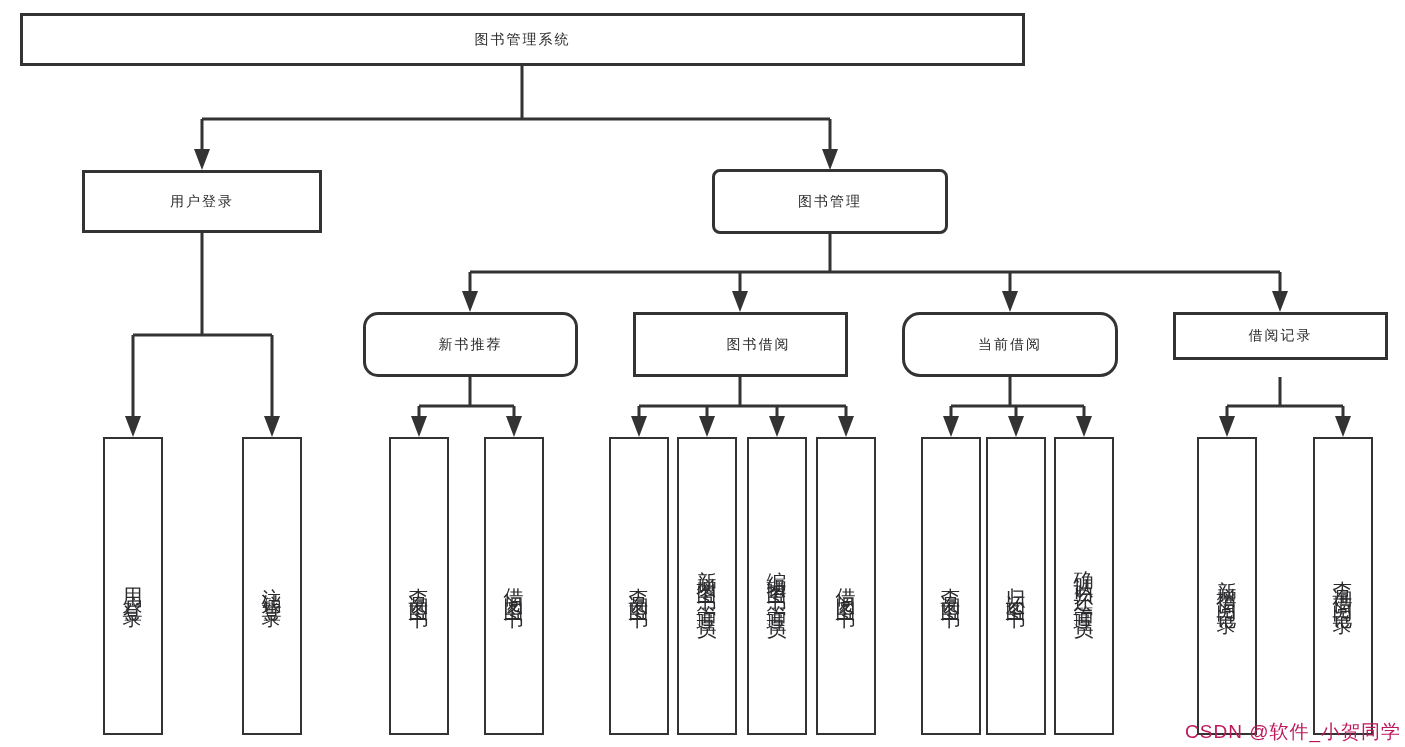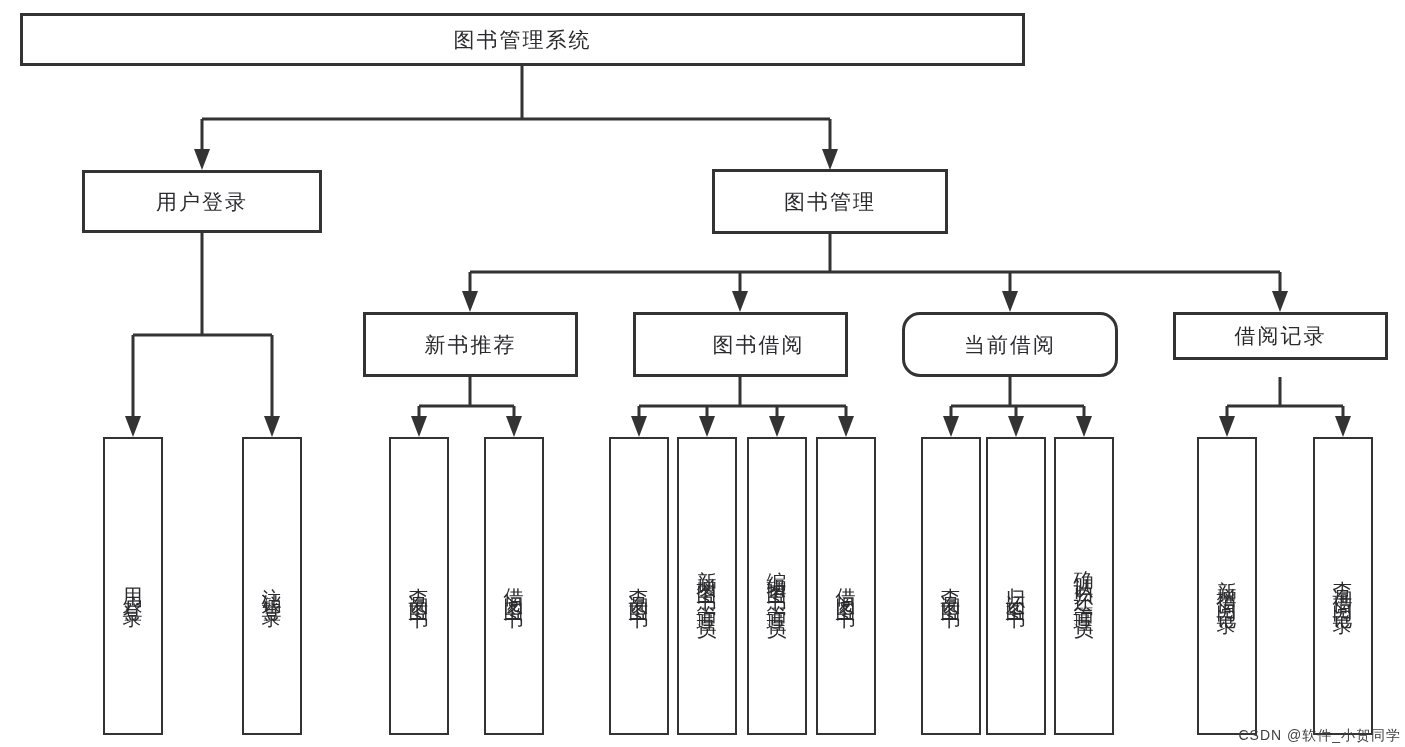--- a/index.html
+++ b/index.html
@@ -7,29 +7,29 @@
     position:relative;width:1405px;height:747px;background:#ffffff;
     font-family:"Liberation Sans",sans-serif;overflow:hidden;
   }
   .connector-layer{position:absolute;left:0;top:0;z-index:1;}
   .node{
     position:absolute;box-sizing:border-box;background:#ffffff;
     border:3px solid #333333;color:#2b2b2e;
     display:flex;align-items:center;justify-content:center;
     z-index:2;
   }
-  .h-node{font-size:21px;letter-spacing:2px;white-space:nowrap;}
+  .h-node{font-size:14px;letter-spacing:2px;white-space:nowrap;}
   .leaf{border-width:2px;font-size:20px;}
   .leaf .vtext{
     writing-mode:vertical-rl;text-orientation:mixed;
     letter-spacing:7px;line-height:1;
   }
   .watermark{
     position:absolute;right:4px;bottom:2px;z-index:5;
-    font-size:14px;letter-spacing:1px;color:#404040;white-space:nowrap;
+    font-size:19px;letter-spacing:1px;color:#be185d;white-space:nowrap;
   }
 </style>
 </head>
 <body>
 
 <div class="canvas">
 
   <svg class="connector-layer" width="1405" height="747" viewBox="0 0 1405 747">
 
     <path d="M522 66 V119 M202 119 H830 M202 119 V150 M830 119 V150" stroke="#333333" stroke-width="3" fill="none"></path>
@@ -52,23 +52,23 @@
       M631 416 L647 416 L639 437 Z  M699 416 L715 416 L707 437 Z
       M769 416 L785 416 L777 437 Z  M838 416 L854 416 L846 437 Z
       M943 416 L959 416 L951 437 Z  M1008 416 L1024 416 L1016 437 Z
       M1076 416 L1092 416 L1084 437 Z  M1219 416 L1235 416 L1227 437 Z
       M1335 416 L1351 416 L1343 437 Z"></path>
   </svg>
 
   <div class="node h-node" style="left:20px;top:13px;width:1005px;height:53px;">图书管理系统</div>
 
   <div class="node h-node" style="left:82px;top:170px;width:240px;height:63px;">用户登录</div>
-  <div class="node h-node" style="left:712px;top:169px;width:236px;height:65px;">图书管理</div>
+  <div class="node h-node" style="left:712px;top:169px;width:236px;height:65px;border-radius:8px;">图书管理</div>
 
-  <div class="node h-node" style="left:363px;top:312px;width:215px;height:65px;">新书推荐</div>
+  <div class="node h-node" style="left:363px;top:312px;width:215px;height:65px;border-radius:15px;">新书推荐</div>
   <div class="node h-node" style="left:633px;top:312px;width:215px;height:65px;padding-left:36px;">图书借阅</div>
   <div class="node h-node" style="left:902px;top:312px;width:216px;height:65px;border-radius:18px;">当前借阅</div>
   <div class="node h-node" style="left:1173px;top:312px;width:215px;height:48px;">借阅记录</div>
 
   <div class="node leaf" style="left:103px;top:437px;width:60px;height:298px;">
     <span class="vtext">用户登录</span>
   </div>
   <div class="node leaf" style="left:242px;top:437px;width:60px;height:298px;">
     <span class="vtext">注销登录</span>
   </div>

